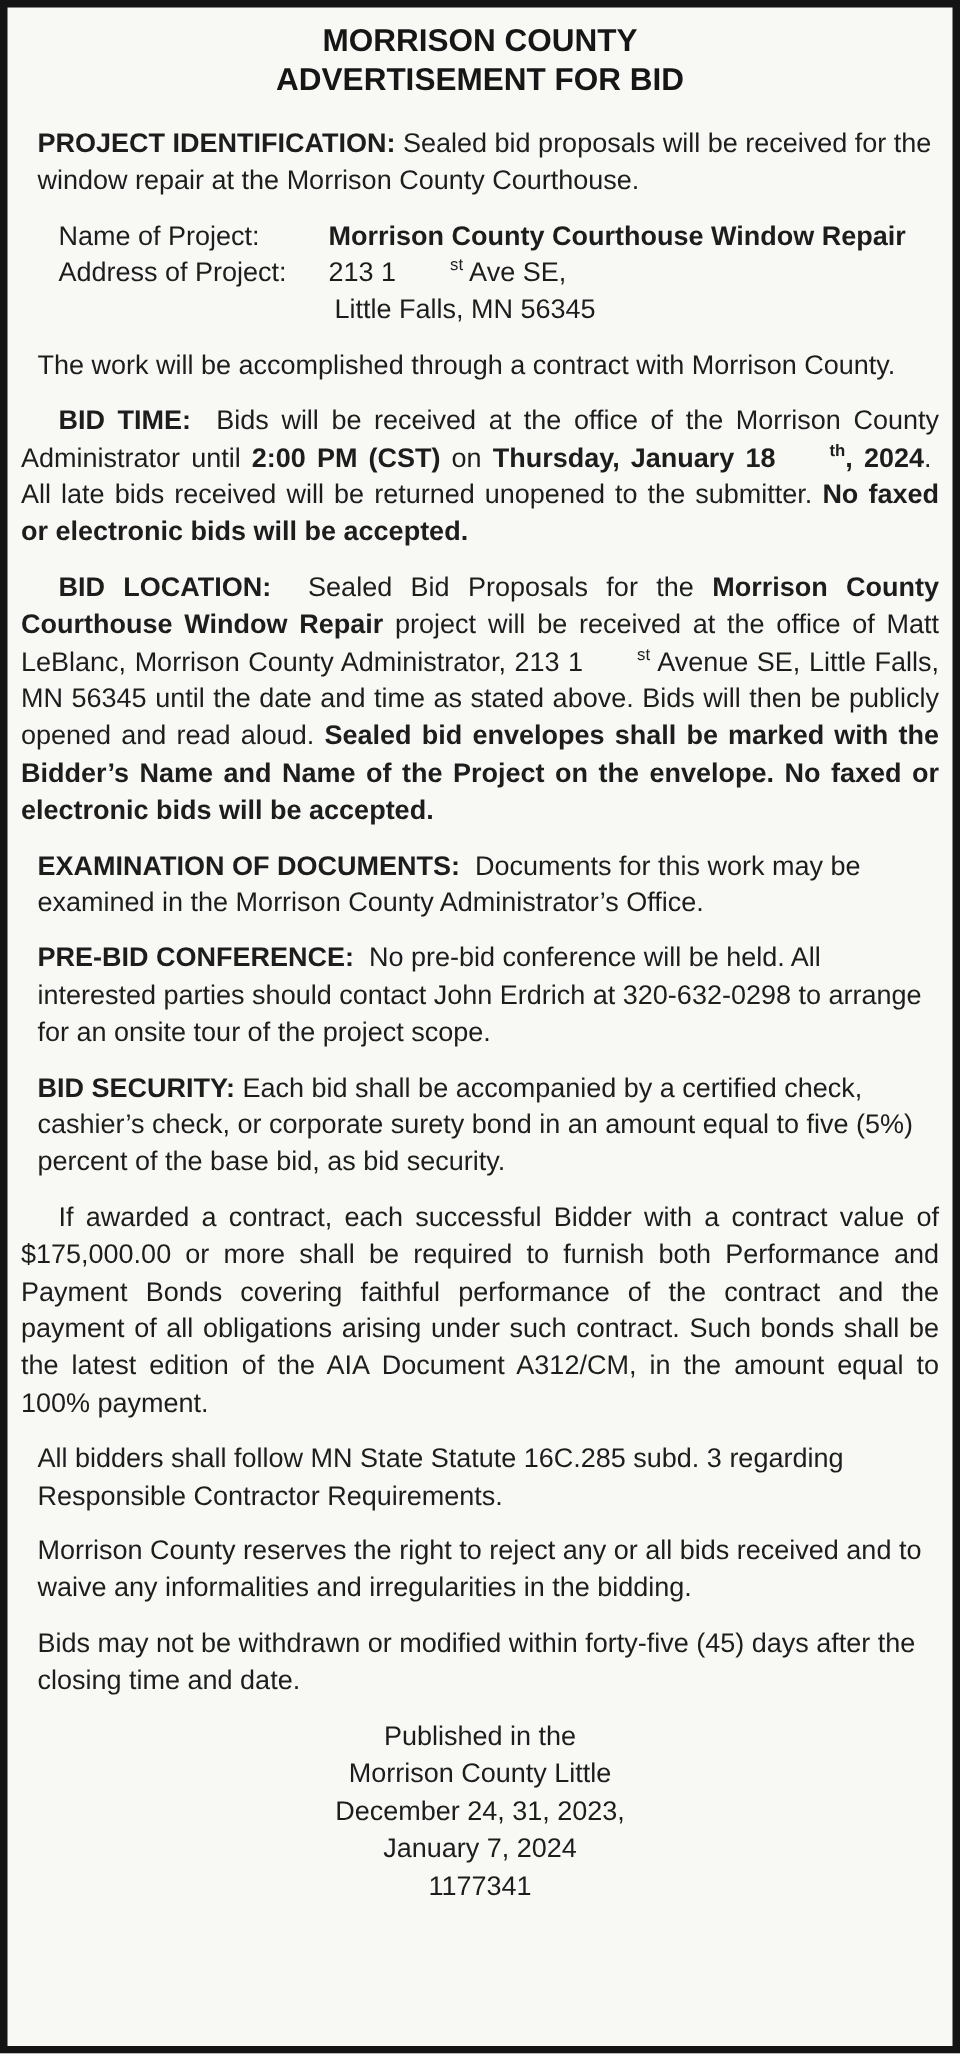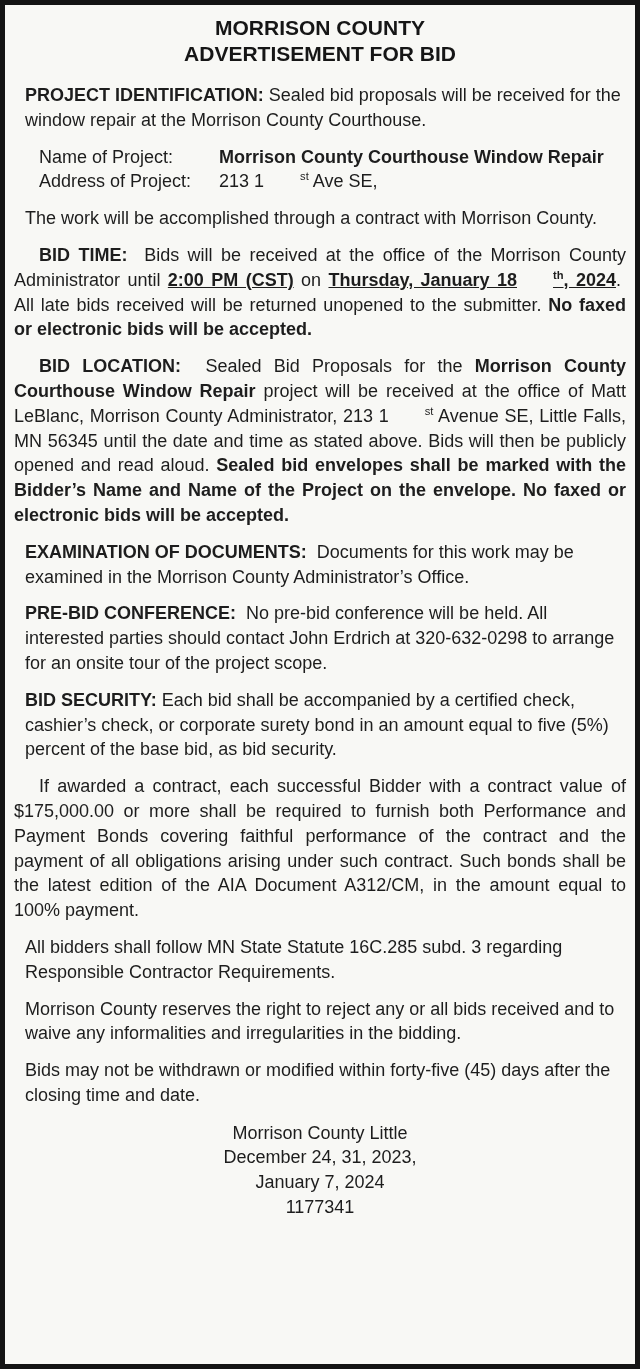--- a/index.html
+++ b/index.html
@@ -11,21 +11,21 @@
     font-size:18px;line-height:24.8px;color:#1d1d1d;
   }
   header.notice-header{
     text-align:center;font-weight:bold;font-size:21px;line-height:26px;
     margin:4px 0 16px 0;color:#161616;
   }
   p{margin:12px 0;}
   p.indent{margin-left:11px;text-align:left;}
   p.justify{text-align:justify;text-indent:25px;}
   .b{font-weight:bold;}
-  .u{text-decoration:underline;}
+  .u{}
   sup{font-size:0.62em;vertical-align:super;line-height:0;margin-left:36px;}
   .fields{margin:12px 0 12px 25px;}
   .frow{display:flex;align-items:flex-end;}
   .flabel{flex:0 0 180px;}
   .fvalue.ind{padding-left:4px;}
   footer.pub-footer{text-align:center;margin-top:13px;}
 </style>
 </head>
 <body>
 
@@ -40,32 +40,34 @@
         <div class="frow">
           <span class="flabel">Name of Project:</span>
           <span class="fvalue"><span class="b">Morrison County Courthouse Window Repair</span></span>
         </div>
         <div class="frow">
           <span class="flabel">Address of Project:</span>
           <span class="fvalue"><span>213 1</span><sup>st</sup><span> Ave SE,</span></span>
         </div>
         <div class="frow">
           <span class="flabel"></span>
+          <span class="fvalue ind"><span>Little Falls, MN 56345</span></span>
         </div>
       </div>
       <p class="indent"><span>The work will be accomplished through a contract with Morrison County.</span></p>
       <p class="justify"><span class="b">BID TIME:</span><span>&nbsp; Bids will be received at the office of the Morrison County Administrator until </span><span class="b u">2:00 PM (CST)</span><span> on </span><span class="b u"><span>Thursday, January 18</span><sup>th</sup><span>, 2024</span></span><span>.&nbsp; All late bids received will be returned unopened to the submitter. </span><span class="b">No faxed or electronic bids will be accepted.</span></p>
       <p class="justify"><span class="b">BID LOCATION:</span><span>&nbsp; Sealed Bid Proposals for the </span><span class="b">Morrison County Courthouse Window Repair</span><span> project will be received at the office of Matt LeBlanc, Morrison County Administrator, 213 1</span><sup>st</sup><span> Avenue SE, Little Falls, MN 56345 until the date and time as stated above. Bids will then be publicly opened and read aloud. </span><span class="b">Sealed bid envelopes shall be marked with the Bidder’s Name and Name of the Project on the envelope. No faxed or electronic bids will be accepted.</span></p>
       <p class="indent"><span class="b">EXAMINATION OF DOCUMENTS:</span><span>&nbsp; Documents for this work may be examined in the Morrison County Administrator’s Office.</span></p>
       <p class="indent"><span class="b">PRE-BID CONFERENCE:</span><span>&nbsp; No pre-bid conference will be held. All interested parties should contact John Erdrich at 320-632-0298 to arrange for an onsite tour of the project scope.</span></p>
       <p class="indent"><span class="b">BID SECURITY:</span><span> Each bid shall be accompanied by a certified check, cashier’s check, or corporate surety bond in an amount equal to five (5%) percent of the base bid, as bid security.</span></p>
       <p class="justify"><span>If awarded a contract, each successful Bidder with a contract value of $175,000.00 or more shall be required to furnish both Performance and Payment Bonds covering faithful performance of the contract and the payment of all obligations arising under such contract. Such bonds shall be the latest edition of the AIA Document A312/CM, in the amount equal to 100% payment.</span></p>
       <p class="indent"><span>All bidders shall follow MN State Statute 16C.285 subd. 3 regarding Responsible Contractor Requirements.</span></p>
       <p class="indent"><span>Morrison County reserves the right to reject any or all bids received and to waive any informalities and irregularities in the bidding.</span></p>
       <p class="indent"><span>Bids may not be withdrawn or modified within forty-five (45) days after the closing time and date.</span></p>
     </main>
   <footer class="pub-footer">
+      <div>Published in the</div>
       <div>Morrison County Little</div>
       <div>December 24, 31, 2023,</div>
       <div>January 7, 2024</div>
       <div>1177341</div>
     </footer>
 </div>
 
 </body></html>

